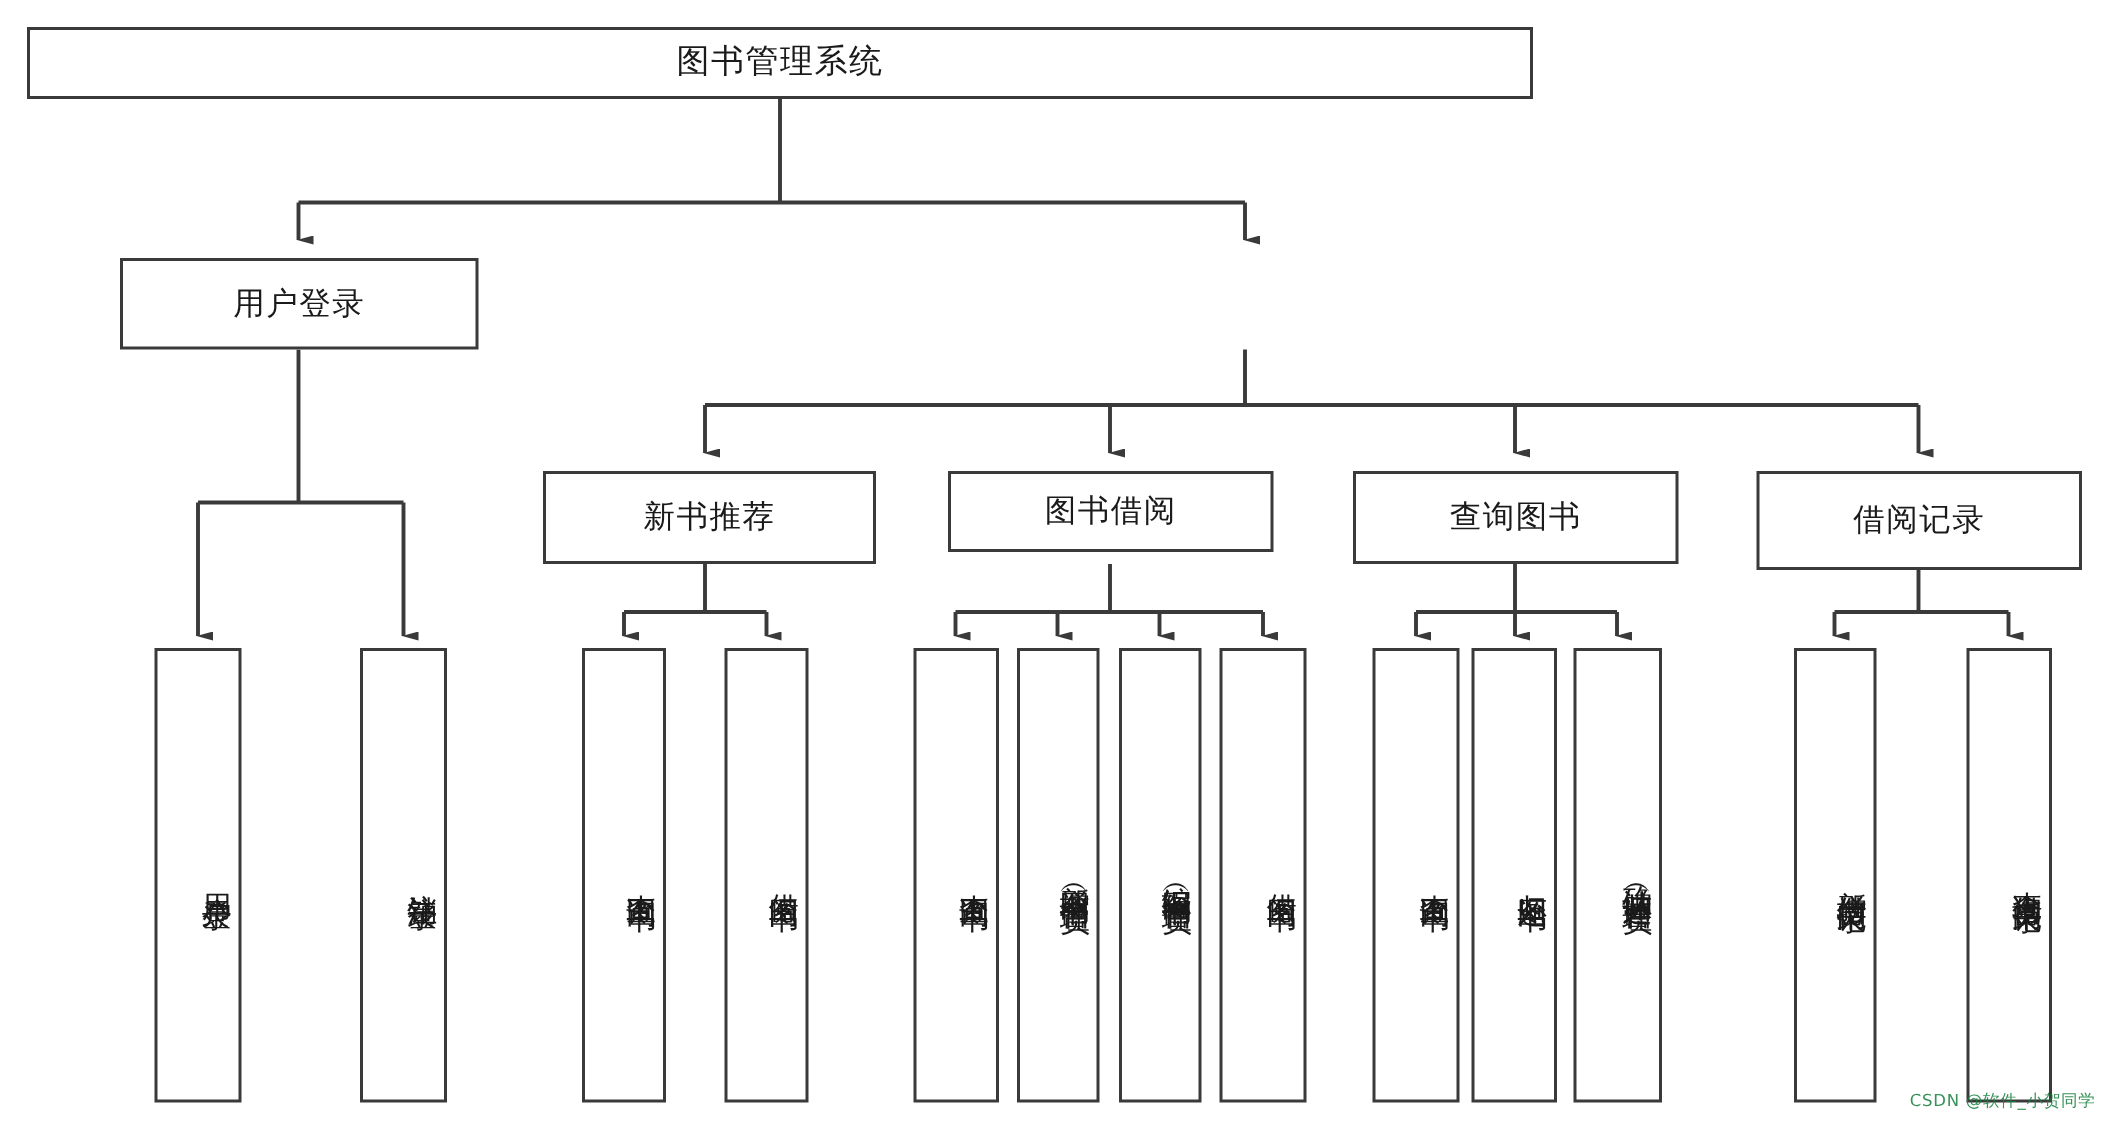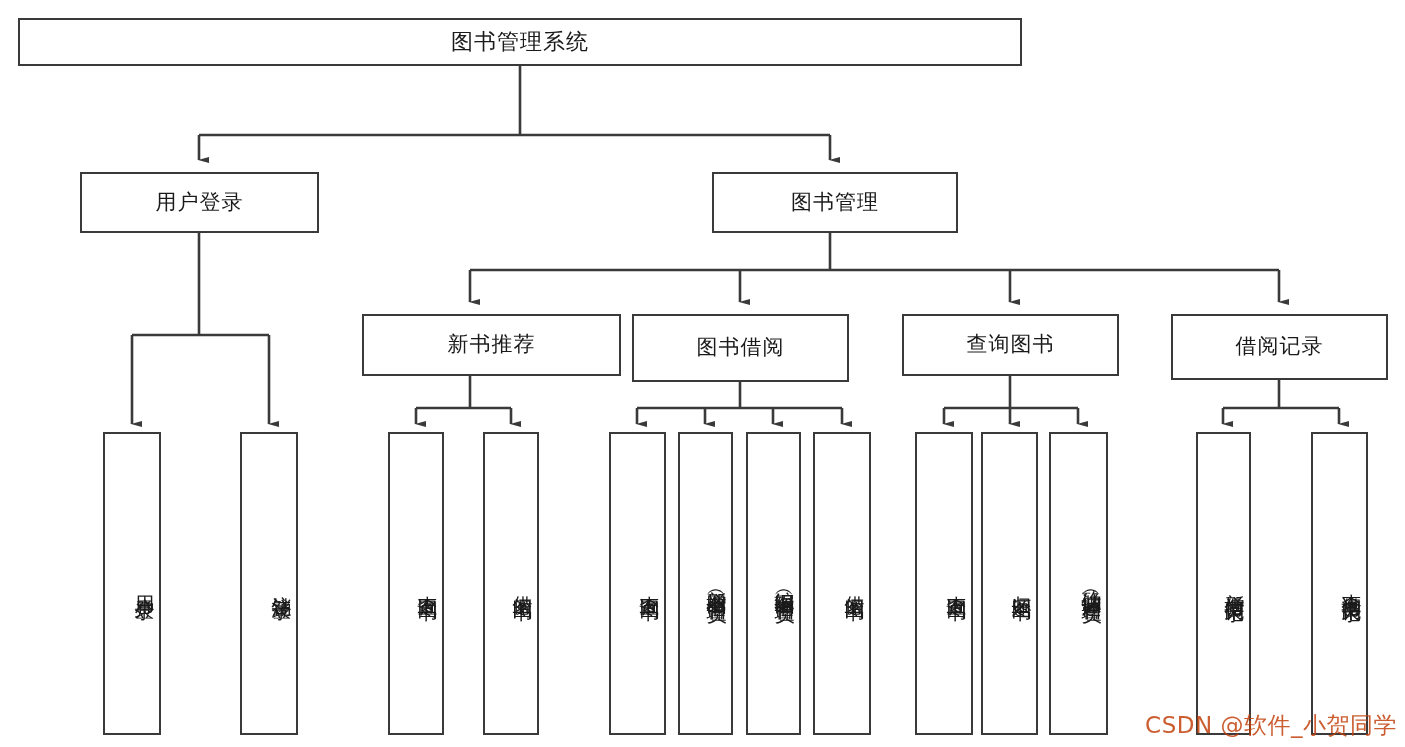--- a/index.html
+++ b/index.html
@@ -58,22 +58,22 @@
   }
   .node.v .vtext {
     writing-mode: vertical-rl;
     text-orientation: upright;
     display: block;
   }
   .watermark {
     position: absolute;
     right: 8px;
     bottom: 6px;
-    font-size: 23px;
-    color: #c2410c;
+    font-size: 11px;
+    color: #15803d;
     letter-spacing: 0.5px;
     white-space: nowrap;
     opacity: 0.85;
   }
 </style>
 </head>
 <body>
 
 <div id="canvas">
 
@@ -127,28 +127,25 @@
     </g>
   </svg>
 
   <div class="node h root" style="left:18px; top:18px; width:1004px; height:48px;">
     <span>图书管理系统</span>
   </div>
 
   <div class="node h" style="left:80px; top:172px; width:239px; height:61px;">
     <span>用户登录</span>
   </div>
-  <div class="node h" style="left:712px; top:172px; width:246px; height:61px;">
-    <span>图书管理</span>
-  </div>
 
-  <div class="node h" style="left:362px; top:314px; width:259px; height:62px;font-family:Liberation Serif, serif;">
+  <div class="node h" style="left:362px; top:314px; width:222px; height:62px;font-family:Liberation Serif, serif;">
     <span>新书推荐</span>
   </div>
-  <div class="node h" style="left:632px; top:314px; width:217px; height:68px;">
+  <div class="node h" style="left:632px; top:314px; width:217px; height:54px;">
     <span>图书借阅</span>
   </div>
   <div class="node h" style="left:902px; top:314px; width:217px; height:62px;">
     <span>查询图书</span>
   </div>
   <div class="node h" style="left:1171px; top:314px; width:217px; height:66px;">
     <span>借阅记录</span>
   </div>
 
   <div class="node v" style="left:103px; top:432px; width:58px; height:303px;">

